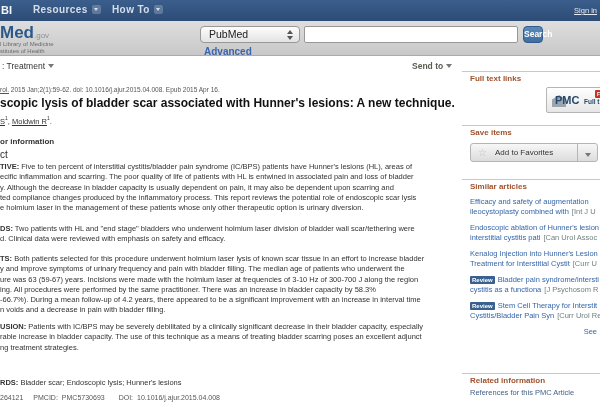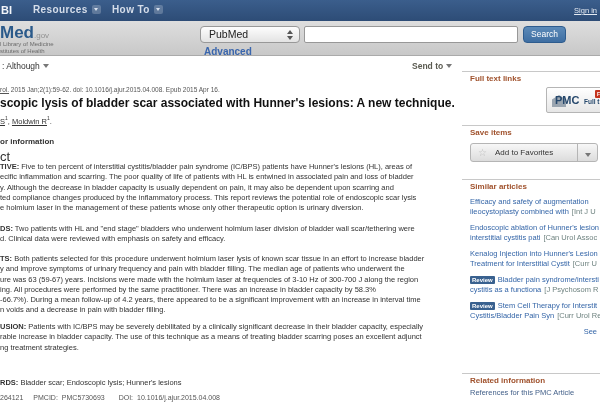--- a/index.html
+++ b/index.html
@@ -32,44 +32,44 @@
                background:linear-gradient(#fdfdfd,#e3e3e3); border:1px solid #989898; border-radius:4px;
                font-size:10.5px; color:#222; line-height:15px; padding-left:8px; cursor:default; }
   .stepper { position:absolute; right:5px; top:3px; width:7px; height:10px; }
   .stepper i { position:absolute; left:0; width:0; height:0;
                border-left:3.5px solid transparent; border-right:3.5px solid transparent; }
   .stepper .up { top:0; border-bottom:4px solid #555; }
   .stepper .dn { bottom:0; border-top:4px solid #555; }
   .search-input { position:absolute; left:304px; top:5px; width:214px; height:17px;
                   border:1px solid #989898; border-radius:2px; background:#fff; font-size:10px;
                   padding:0 4px; outline:none; }
-  .search-btn { position:absolute; left:523px; top:5px; width:43px; height:17px;
+  .search-btn { position:absolute; left:523px; top:5px; width:20px; height:17px;
                 background:linear-gradient(#5c8ab8,#3e6ea2); border:1px solid #2e5c8e; border-radius:4px;
-                color:#fff; font-size:8.5px; font-weight:normal; text-align:center; line-height:15px; cursor:default; }
+                color:#fff; font-size:8.5px; font-weight:bold; text-align:center; line-height:15px; cursor:default; }
   .advanced { position:absolute; left:204px; top:25px; color:#3a66ad; font-size:10px; font-weight:600;
               text-decoration:none; }
 
   
   .content { position:absolute; left:0; top:57px; width:600px; height:346px; background:#fff; }
   .main { position:absolute; left:0; top:0; width:462px; height:346px; }
 
   .format-row { position:absolute; left:2px; top:4px; font-size:8.5px; color:#333; white-space:pre; }
   .send-to { position:absolute; left:412px; top:4px; font-size:8.5px; font-weight:bold; color:#5a5a50; }
   .tri-down { display:inline-block; width:0; height:0; border-left:3px solid transparent;
               border-right:3px solid transparent; border-top:4px solid #777; margin-left:3px;
               vertical-align:1px; }
   .citation { position:absolute; left:0; top:29px; font-size:6.5px; color:#555; white-space:pre; }
   .citation a { color:#555; text-decoration:underline; }
   .title { position:absolute; left:0; top:39px; font-size:12px; font-weight:bold; color:#111;
            white-space:nowrap; }
   .authors { position:absolute; left:0; top:58px; font-size:7.5px; color:#333; white-space:pre; }
   .authors a { color:#333; text-decoration:underline; }
   .authors sup { font-size:5px; }
   .auth-info { position:absolute; left:0; top:80px; font-size:8px; font-weight:bold; color:#333; }
-  .abs-hd { position:absolute; left:0; top:92px; font-size:13px; font-weight:normal; color:#2f2f2f; }
+  .abs-hd { position:absolute; left:0; top:92px; font-size:10px; font-weight:normal; color:#2f2f2f; }
   .para { position:absolute; left:0; font-size:7.5px; color:#333; line-height:10.3px; }
   .aline { white-space:pre; }
   .kw { position:absolute; left:0; top:321px; font-size:7.5px; color:#333; white-space:pre; }
   .ids { position:absolute; left:0; top:337px; font-size:7px; color:#555; white-space:pre; }
   .ids span { margin-right:10px; }
 
   
   .sidebar { position:absolute; left:462px; top:0; width:200px; height:346px; }
   .sb-hr { position:absolute; left:0; width:200px; border-top:1px solid #c8c8c8; }
   .sb-hd { position:absolute; left:8px; font-size:8px; font-weight:bold; color:#a0522d; }
@@ -134,21 +134,21 @@
         </span>
     </div>
     <input class="search-input" type="text" value="" style="">
     <div class="search-btn">Search</div>
     <a class="advanced" href="#">Advanced</a>
   </div>
 
   <div class="content">
 
     <div class="main">
-      <div class="format-row"><span>: Although</span><span class="tri-down"></span></div>
+      <div class="format-row"><span>: Treatment</span><span class="tri-down"></span></div>
       <div class="send-to"><span>Send to</span><span class="tri-down"></span></div>
 
       <div class="citation"><a href="#">rol.</a><span> 2015 Jan;2(1):59-62. doi: 10.1016/j.ajur.2015.04.008. Epub 2015 Apr 16.</span></div>
 
       <div class="title">scopic lysis of bladder scar associated with Hunner's lesions: A new technique.</div>
 
       <div class="authors"><a href="#">S</a><sup>1</sup><span>, </span><a href="#">Moldwin R</a><sup>1</sup><span>.</span></div>
 
       <div class="auth-info">or information</div>
 

